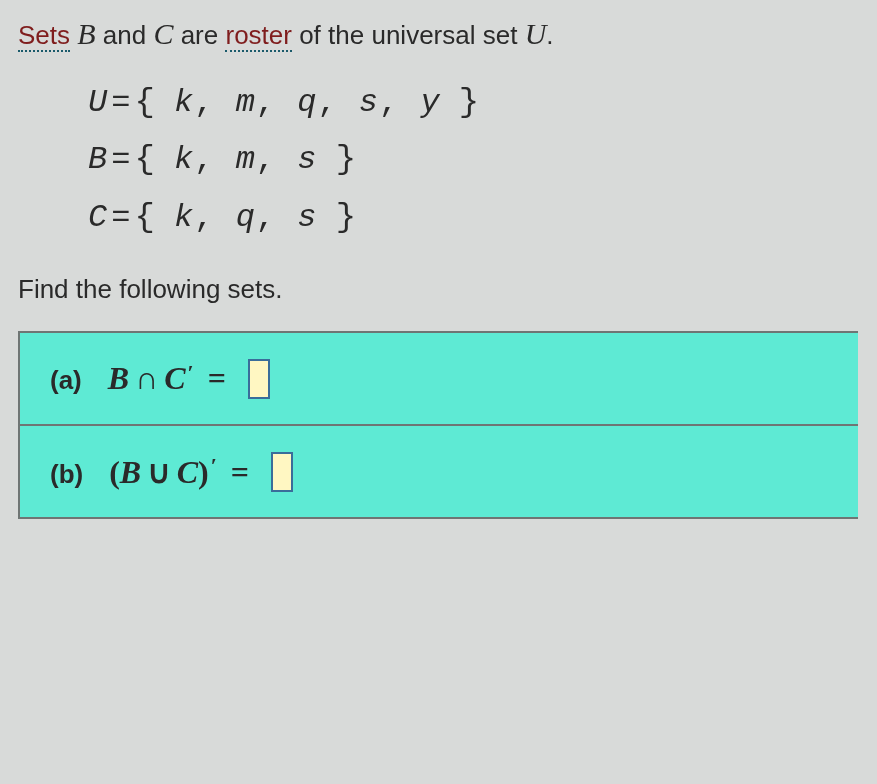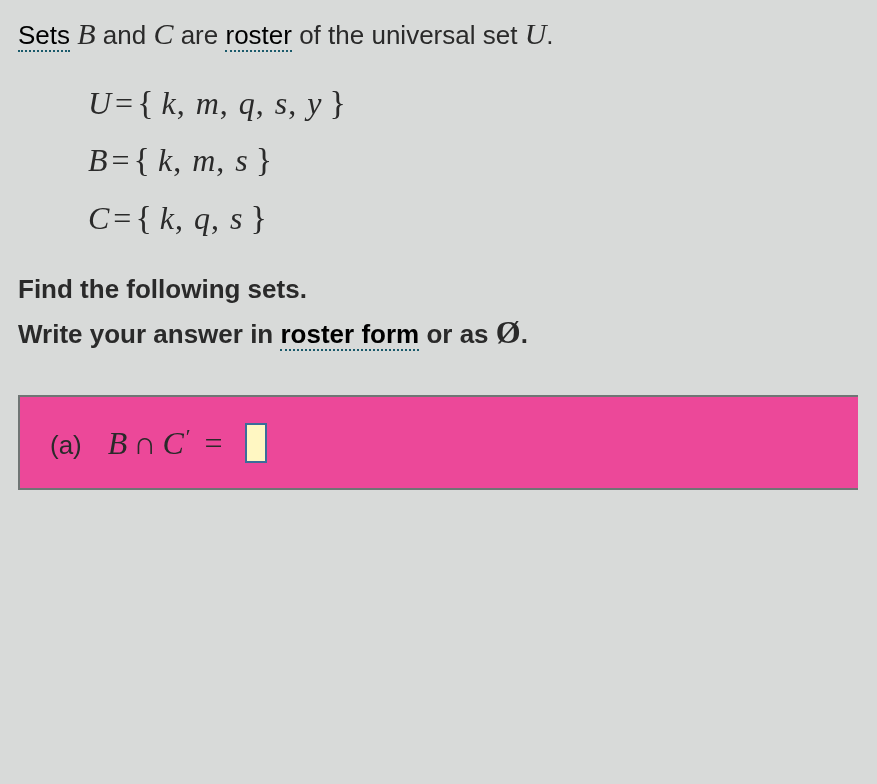--- a/index.html
+++ b/index.html
@@ -14,65 +14,65 @@
       height: 784px;
       padding: 12px 18px;
       color: #2a2a2a;
       font-size: 26px;
       line-height: 1.45;
     }
     .problem-text {
       margin-bottom: 18px;
     }
     .term-link {
-      color: #000000;
+      color: #7f1d1d;
       border-bottom: 2px dotted #1a5a6b;
       cursor: pointer;
     }
     .math-var {
       font-family: 'Times New Roman', serif;
       font-style: italic;
       font-size: 30px;
     }
     .set-definitions {
       margin: 14px 0 24px 70px;
-      font-family: Liberation Serif, serif;
+      font-family: Liberation Mono, monospace;
       font-size: 32px;
       font-style: italic;
       line-height: 1.7;
     }
     .set-line {
       white-space: nowrap;
     }
     .set-line .brace {
       font-style: normal;
       font-size: 34px;
     }
     .set-line .eq {
       font-style: normal;
       margin: 0 4px;
     }
     .set-line .comma {
       font-style: normal;
       margin: 0 3px 0 1px;
     }
     .instruction {
-      margin-bottom: 40px;
-      font-weight: bold;
+      margin-bottom: 22px;
     }
     .empty-set {
       font-family: 'Times New Roman', serif;
       font-size: 32px;
       font-style: normal;
     }
     .answer-table {
       border-collapse: collapse;
       width: 100%;
       max-width: 840px;
-      background: #ec4899;
+      background: #5eead4;
+      font-weight: bold;
     }
     .answer-table td {
       border: 2px solid #6f7574;
       border-right: none;
       padding: 22px 24px 22px 30px;
       font-family: 'Times New Roman', serif;
       font-size: 32px;
       vertical-align: middle;
     }
     .part-label {
@@ -126,30 +126,36 @@
   <div class="set-line">
     <span>B</span><span class="eq">=</span><span class="brace">{</span> <span>k</span><span class="comma">,</span> <span>m</span><span class="comma">,</span> <span>s</span> <span class="brace">}</span>
   </div>
   <div class="set-line">
     <span>C</span><span class="eq">=</span><span class="brace">{</span> <span>k</span><span class="comma">,</span> <span>q</span><span class="comma">,</span> <span>s</span> <span class="brace">}</span>
   </div>
 </div>
 
 <div class="instruction">
   <div>Find the following sets.</div>
-  <div>
-    <span>Write your answer in </span><span class="term-link">roster form</span><span> or as </span><span class="empty-set">Ø</span><span>.</span>
-  </div>
 </div>
 
 <table class="answer-table">
   <tbody>
       <tr>
     <td>
       <span class="part-label">(a)</span>
       <span class="expr">
         <span>B</span><span class="op">∩</span><span>C</span><span class="prime">′</span><span class="eq">=</span>
       </span>
       <span class="answer-box"></span>
     </td>
   </tr>
+  <tr>
+    <td>
+      <span class="part-label">(b)</span>
+      <span class="expr">
+        <span style="font-style:normal">(</span><span>B</span><span class="op">∪</span><span>C</span><span style="font-style:normal">)</span><span class="prime">′</span><span class="eq">=</span>
+      </span>
+      <span class="answer-box"></span>
+    </td>
+  </tr>
 </tbody>
   </table>
 
 </body></html>

